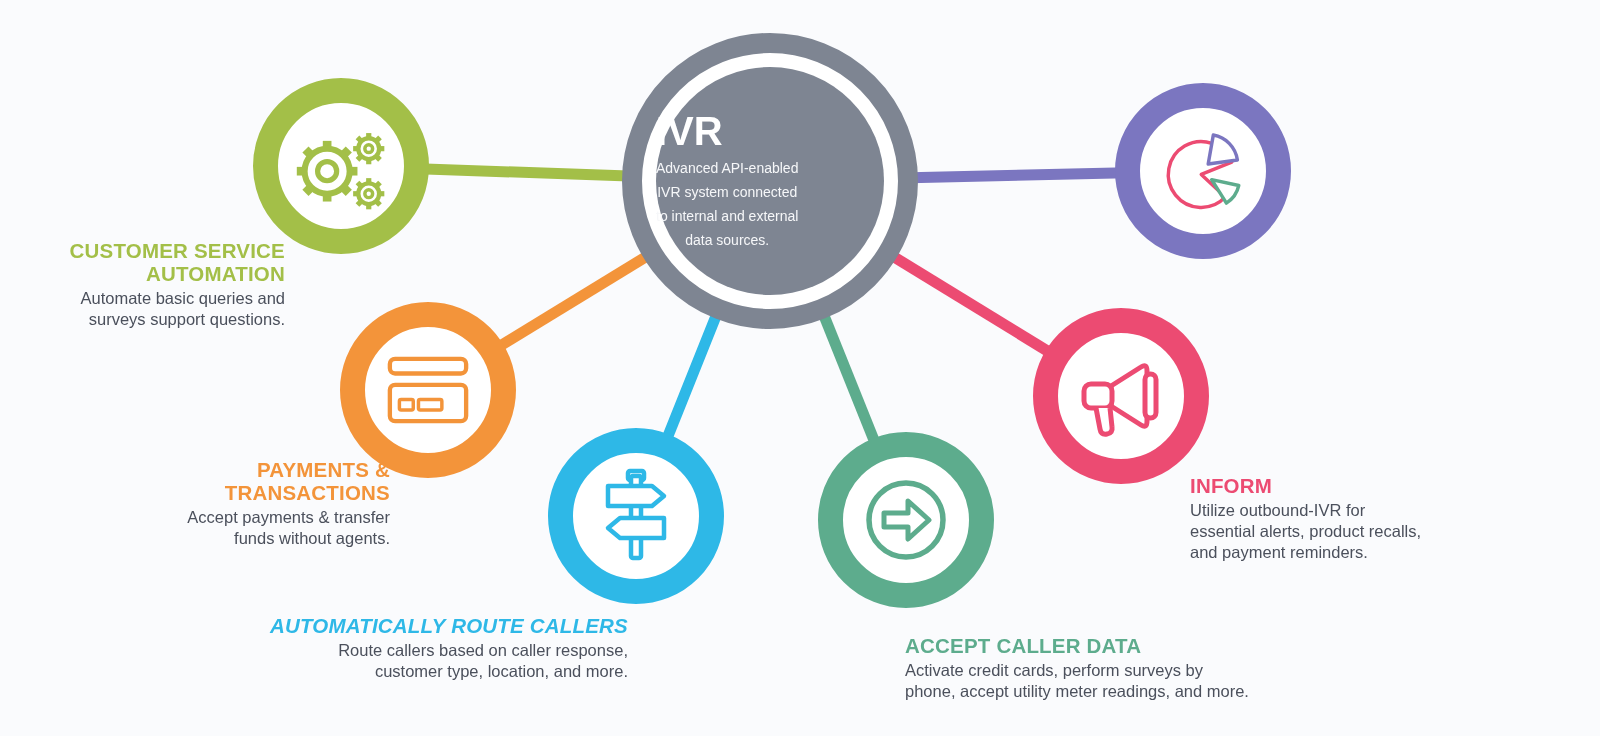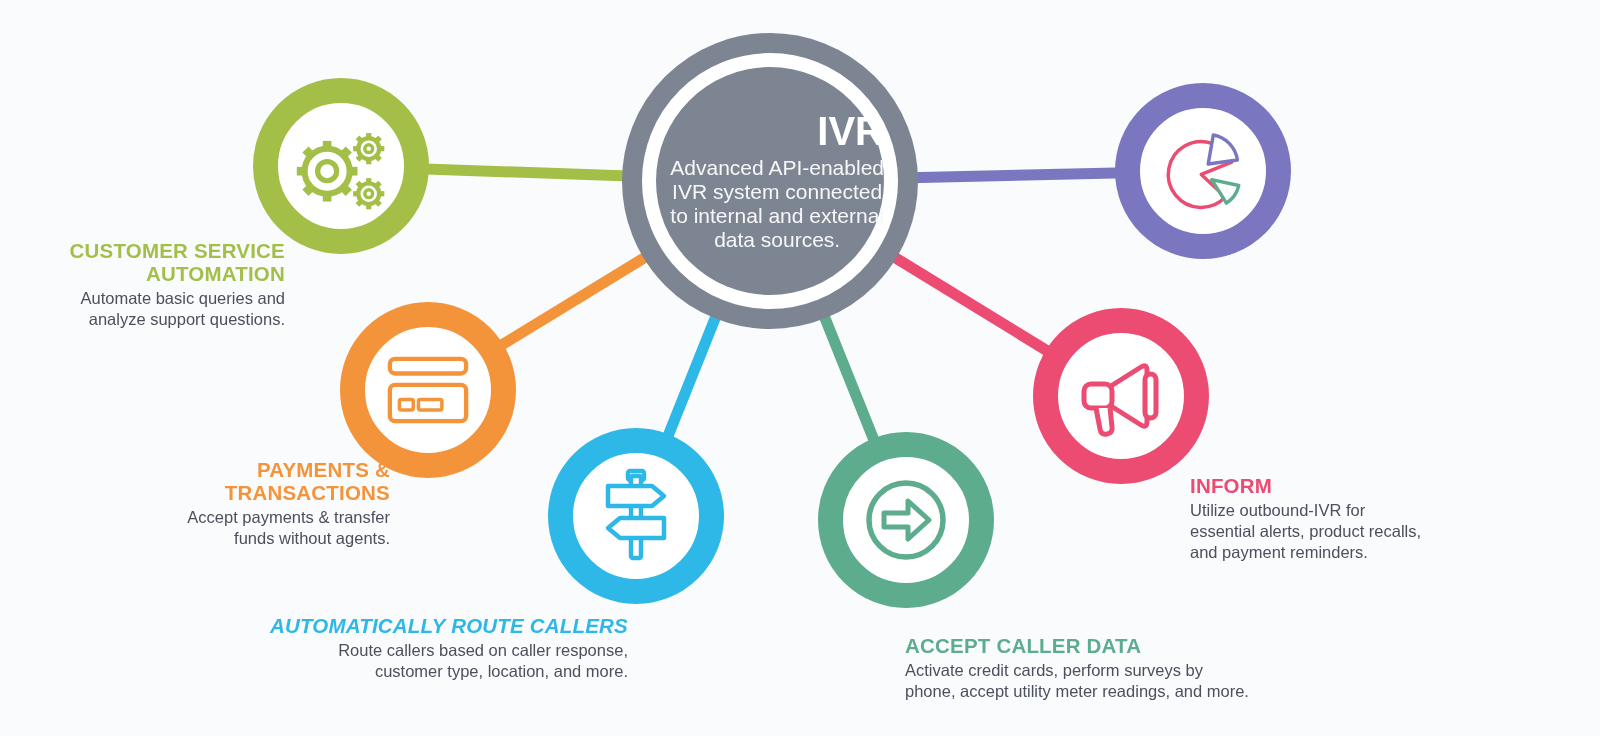--- a/index.html
+++ b/index.html
@@ -30,34 +30,34 @@
     background: #ffffff;
     z-index: 2;
   }
   .hub-inner {
     position: absolute;
     inset: 14px;
     border-radius: 50%;
     background: #7e8592;
     display: flex;
     flex-direction: column;
-    align-items: flex-end;
+    align-items: flex-start;
     justify-content: center;
     text-align: center;
   }
   .hub-title {
     color: #ffffff;
     font-size: 40px;
     font-weight: bold;
     line-height: 1.05;
     margin-bottom: 4px;
   }
   .hub-desc {
     color: #f6f7f9;
-    font-size: 21px;
+    font-size: 14px;
     line-height: 24px;
     white-space: pre-line;
   }
   
   .node-circle {
     position: absolute;
     width: 176px; height: 176px;
     border-radius: 50%;
     background: #ffffff;
     border: 25px solid #000;
@@ -211,21 +211,21 @@
       <path d="M58,64 L93.2,49.8 A38,38 0 1 0 85.8,89.9 Z" stroke="#ec4b72" stroke-width="4"></path>
       <path d="M66,52 L71.9,18.5 A34,34 0 0 1 99.7,47.3 Z" stroke="#7b76c0" stroke-width="4"></path>
       <path d="M70,70 L101.3,76.7 A32,32 0 0 1 87,97.1 Z" stroke="#5dac8d" stroke-width="4"></path>
     </svg>
   </div>
 
   <div class="label lbl-csa align-right">
     <div class="heading hd-green">CUSTOMER SERVICE
 AUTOMATION</div>
     <div class="body">Automate basic queries and
-analyze support questions.</div>
+surveys support questions.</div>
   </div>
 
   <div class="label lbl-pay align-right">
     <div class="heading hd-orange">PAYMENTS &amp;
 TRANSACTIONS</div>
     <div class="body">Accept payments &amp; transfer
 funds without agents.</div>
   </div>
 
   <div class="label lbl-route align-right">

